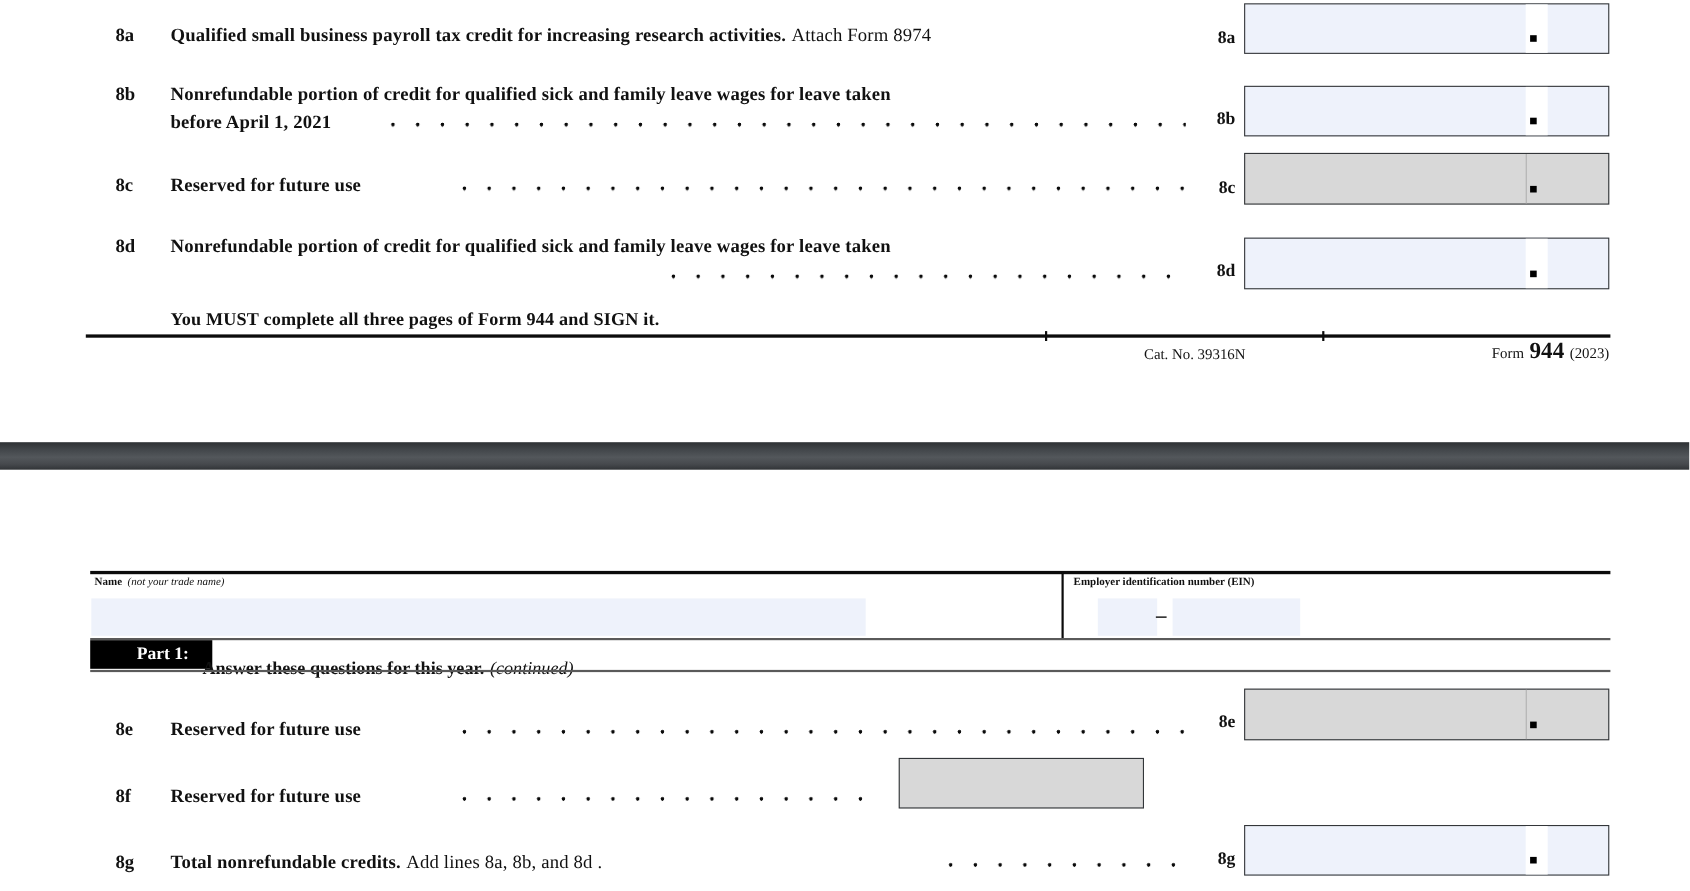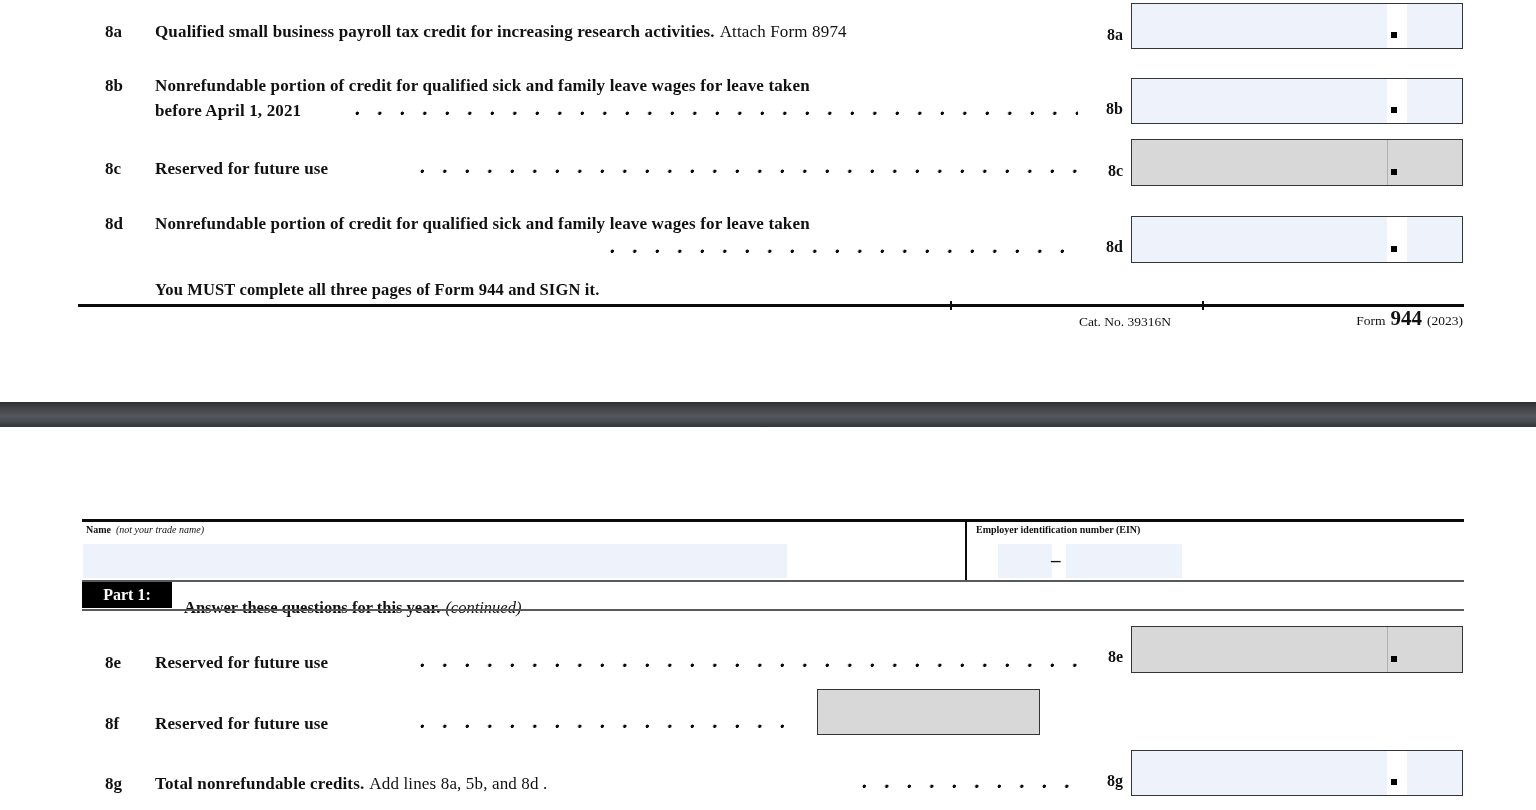--- a/index.html
+++ b/index.html
@@ -33,21 +33,21 @@
     background:linear-gradient(to bottom,#2e3134 0%,#44484c 30%,#53575b 55%,#46494d 80%,#313437 100%);}
   
   .field{position:absolute;background:var(--field-fill);}
   
   .ftext{position:absolute;font-size:15px;font-weight:bold;white-space:nowrap;}
   .fsmall{position:absolute;font-size:13.5px;white-space:nowrap;}
   #form-id{position:absolute;top:306px;right:73px;display:flex;align-items:baseline;gap:5px;font-size:13.5px;}
   #form-id .num{font-weight:bold;font-size:21px;}
   
   #part1-box{position:absolute;left:82px;top:582px;width:90px;height:26px;background:#000;color:#fff;
-    font-weight:bold;font-size:16px;line-height:26px;text-align:center;}
+    font-weight:bold;font-size:16px;line-height:26px;text-align:center;padding-left:21px;}
   #part1-title{position:absolute;left:184px;top:585px;font-size:16.5px;white-space:nowrap;margin-top:13px;}
   .small-label{position:absolute;font-size:10px;white-space:nowrap;}
   #ein-dash{position:absolute;left:1051px;top:549px;font-size:19px;font-weight:bold;}
 </style>
 </head>
 <body>
 
 <div id="screen">
 
   <div class="itemnum" style="left:105px;top:22px;">8a</div>
@@ -91,21 +91,21 @@
     <div class="dot" style="top:29px;"></div>
     <div class="cents"></div>
   </div>
 
   <div class="itemtext b" style="left:155px;top:280px;font-size:16.5px;">You MUST complete all three pages of Form 944 and SIGN it.</div>
 
   <div class="hline" style="left:78px;top:304px;width:1386px;height:2.6px;"></div>
   <div class="tick" style="left:950px;top:301px;"></div>
   <div class="tick" style="left:1202px;top:301px;"></div>
 
-  <div class="fsmall" style="left:1040px;top:314px;width:170px;text-align:center;">Cat. No. 39316N</div>
+  <div class="fsmall" style="left:1040px;top:314px;width:170px;">Cat. No. 39316N</div>
   <div id="form-id">
     <span>Form</span>
     <span class="num">944</span>
     <span>(2023)</span>
   </div>
 
   <div id="page-gap"></div>
 
   <div class="hline" style="left:82px;top:519px;width:1382px;height:2.6px;"></div>
   <div class="small-label" style="left:86px;top:524px;"><span class="b">Name</span><span class="i sep">(not your trade name)</span></div>
@@ -132,21 +132,21 @@
     <div class="divline"></div>
     <div class="dot" style="top:29px;"></div>
   </div>
 
   <div class="itemnum" style="left:105px;top:714px;">8f</div>
   <div class="itemtext b" style="left:155px;top:714px;">Reserved for future use</div>
   <div class="dots" style="left:420px;top:724px;width:368px;"></div>
   <div class="rbox" style="left:817px;top:689px;width:223px;height:46px;"></div>
 
   <div class="itemnum" style="left:105px;top:774px;">8g</div>
-  <div class="itemtext" style="left:155px;top:774px;"><span class="b">Total nonrefundable credits.</span><span class="sep">Add lines 8a, 5b, and 8d .</span></div>
+  <div class="itemtext" style="left:155px;top:774px;"><span class="b">Total nonrefundable credits.</span><span class="sep">Add lines 8a, 8b, and 8d .</span></div>
   <div class="dots" style="left:862px;top:784px;width:216px;"></div>
   <div class="rnum" style="left:1089px;top:772px;">8g</div>
   <div class="abox" style="left:1131px;top:750px;height:46px;">
     <div class="dollars"></div>
     <div class="strip"></div>
     <div class="dot" style="top:28px;"></div>
     <div class="cents"></div>
   </div>
 
 </div>

